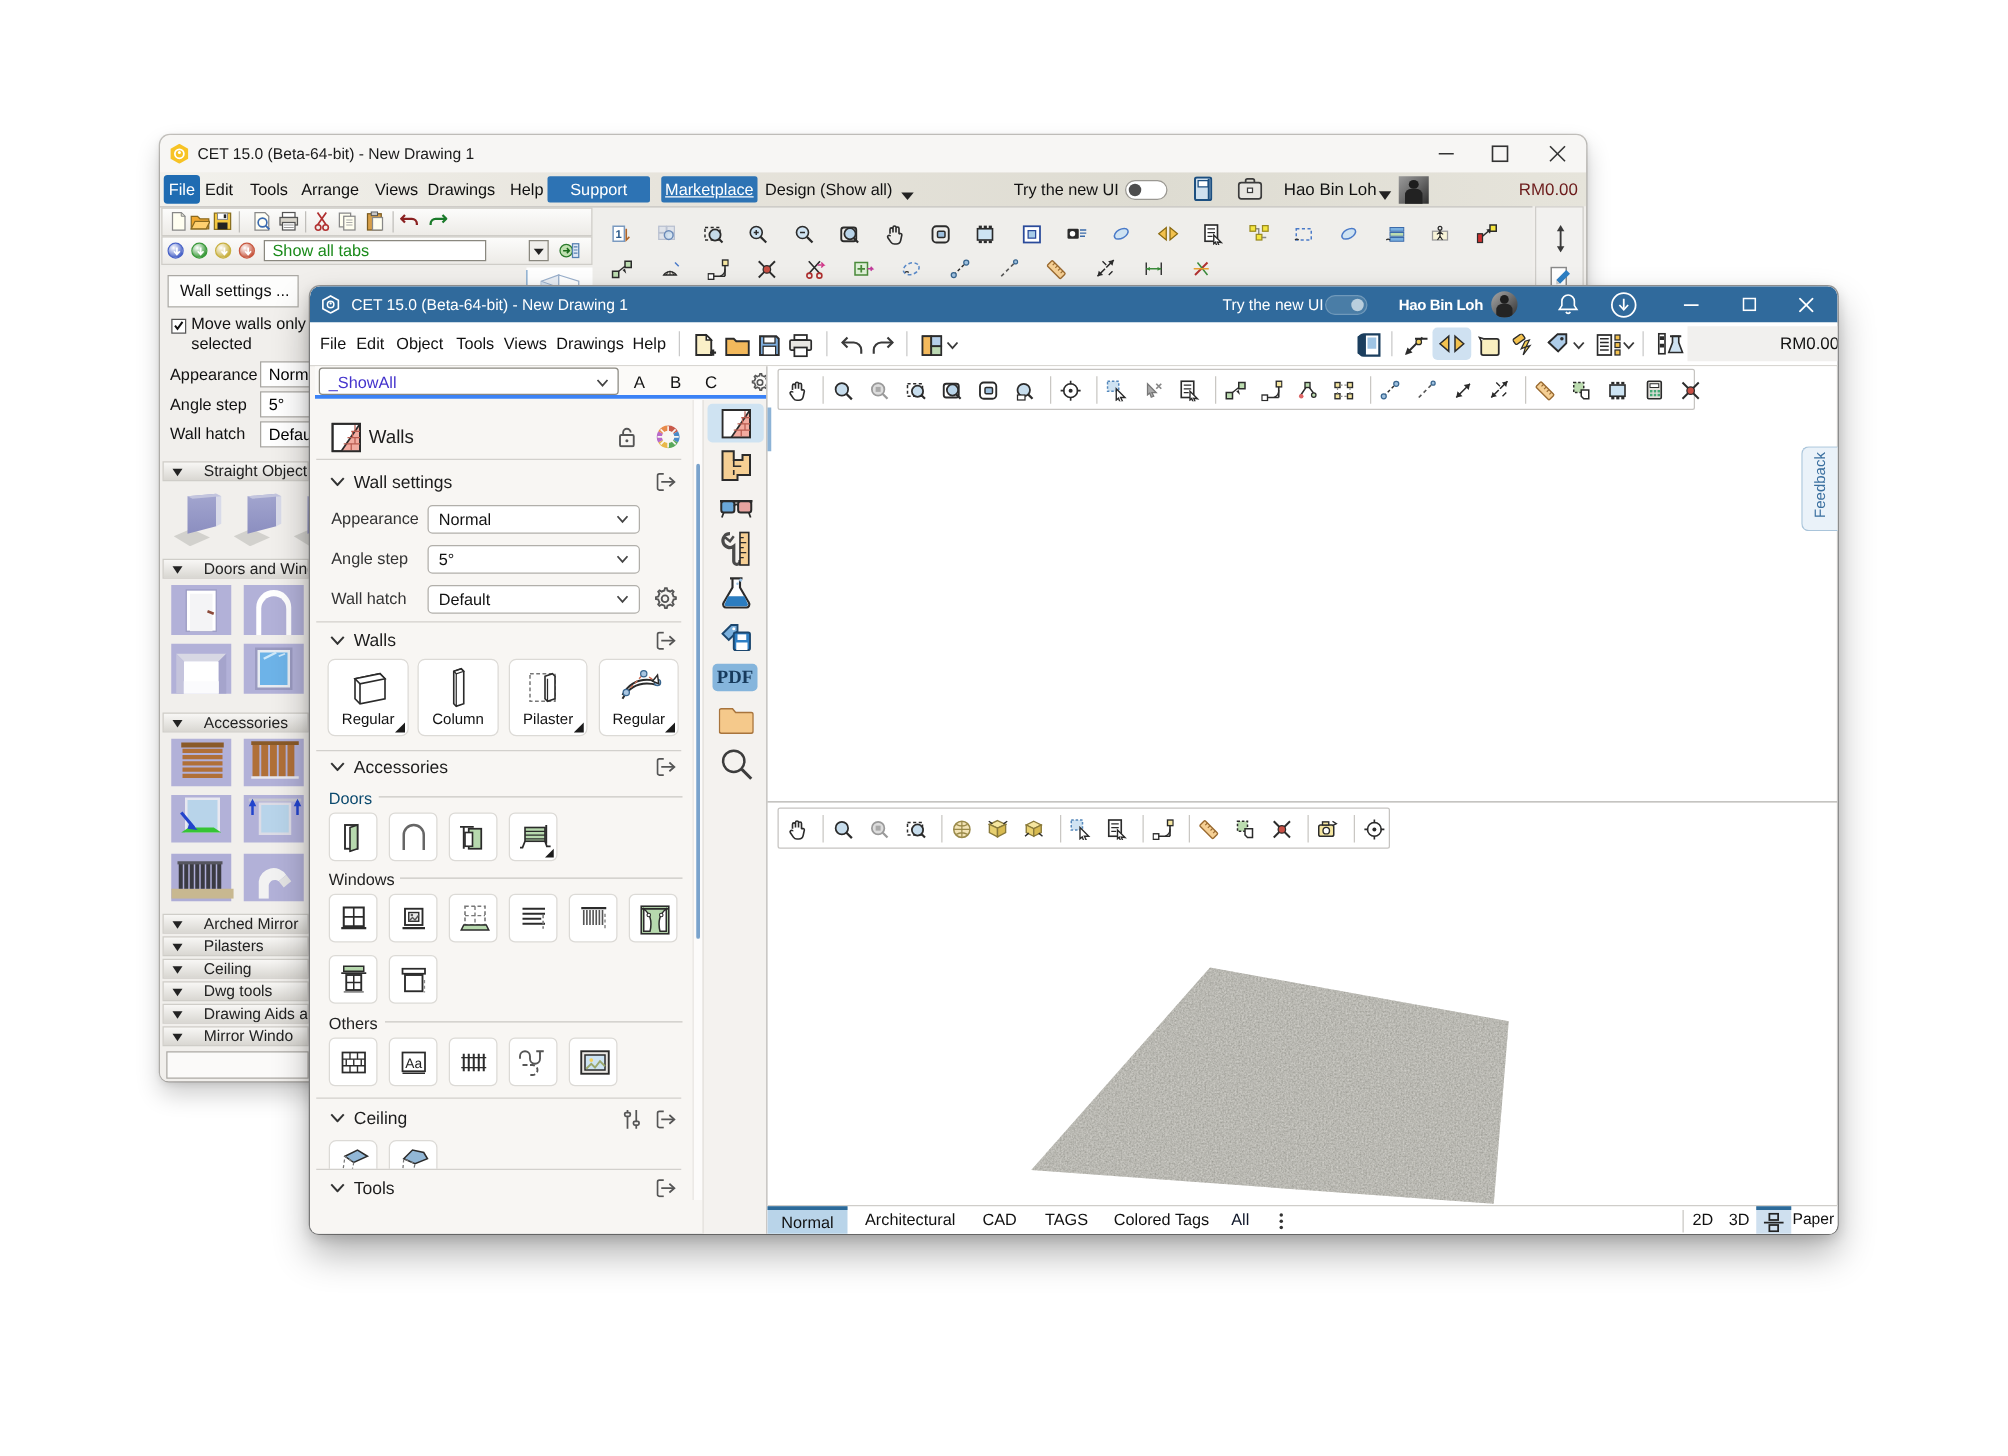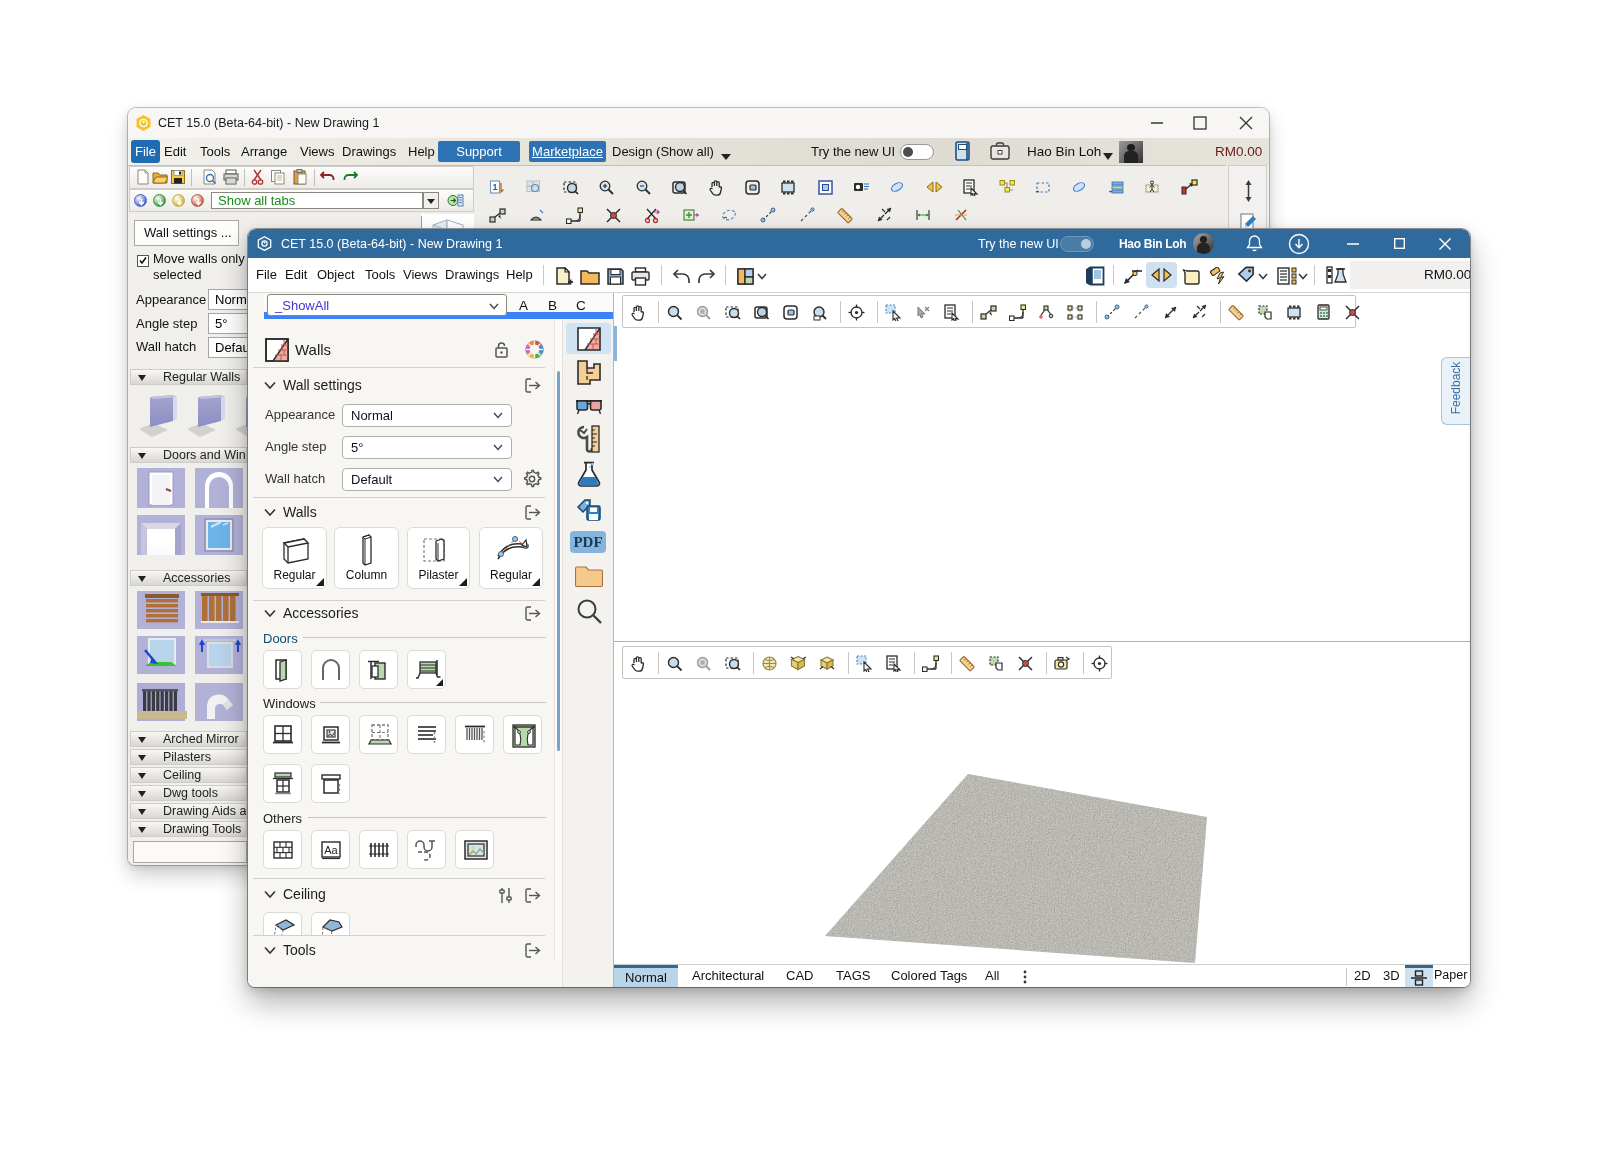--- a/index.html
+++ b/index.html
@@ -32,22 +32,22 @@
 .sechead .tri{position:absolute;left:7px;top:5px;width:0;height:0;
   border-left:4px solid transparent;border-right:4px solid transparent;border-top:6px solid #222;}
 .sechead .lbl{position:absolute;left:32px;top:0;}
 
 .f-title{position:absolute;left:0;top:0;width:100%;height:29px;background:#306a9c;
   border-radius:8px 8px 0 0;color:#fff;font-size:13px;}
 .f-menu{position:absolute;left:0;top:29px;width:100%;height:34px;background:#fff;}
 .f-menu-item{position:absolute;top:5px;height:24px;line-height:24px;font-size:13px;color:#111;}
 .vsep{position:absolute;top:7px;width:1px;height:20px;background:#c9c9c9;}
 .f-main{position:absolute;left:0;top:63px;width:1222px;height:695px;background:#f8f6f3;border-top:1px solid #d8d6d2;}
-.f-toprow{position:absolute;left:16px;top:0;width:365px;height:26px;background:#fbfaf8;
-  border-bottom:7px solid #3b82f6;}
+.f-toprow{position:absolute;left:4px;top:0;width:365px;height:26px;background:#fbfaf8;
+  border-bottom:3px solid #3b82f6;}
 .f-panel{position:absolute;left:0;top:27px;width:306px;height:640px;background:#f8f6f3;overflow:hidden;}
 .f-rail{position:absolute;left:314px;top:27px;width:51px;height:668px;background:#f4f2ef;
   border-left:1px solid #e2e0dc;}
 .railitem{position:absolute;left:3px;width:45px;height:32px;border-radius:4px;
   display:flex;align-items:center;justify-content:center;}
 .f-canvas{position:absolute;left:365px;top:0;width:856px;height:695px;background:#fff;
   border-left:1px solid #b9b7b3;}
 .toolbar{position:absolute;background:#fff;border:1px solid #c6c4c1;border-radius:2px;
   display:flex;align-items:center;}
 .combo{position:absolute;background:#fff;border:1px solid #b1afaa;border-radius:4px;
@@ -178,21 +178,21 @@
         </svg></div>
       <div class="abs" style="left: 25px; top: 28px; width: 13px; height: 13px; border-radius: 50%; background: radial-gradient(circle at 35% 30%, rgb(255, 255, 255) 0%, rgb(58, 154, 58) 75%); border: 1px solid rgb(58, 154, 58);"><svg width="13" height="13" viewBox="0 0 13 13">
           <path d="M6.5 3 v5 M4.2 6 l2.3 2.6 L8.8 6" fill="none" stroke="#fff" stroke-width="1.4"></path>
         </svg></div>
       <div class="abs" style="left: 44px; top: 28px; width: 13px; height: 13px; border-radius: 50%; background: radial-gradient(circle at 35% 30%, rgb(255, 255, 255) 0%, rgb(200, 176, 64) 75%); border: 1px solid rgb(200, 176, 64);"><svg width="13" height="13" viewBox="0 0 13 13">
           <path d="M6.5 3 v5 M4.2 6 l2.3 2.6 L8.8 6" fill="none" stroke="#fff" stroke-width="1.4"></path>
         </svg></div>
       <div class="abs" style="left: 63px; top: 28px; width: 13px; height: 13px; border-radius: 50%; background: radial-gradient(circle at 35% 30%, rgb(255, 255, 255) 0%, rgb(200, 88, 64) 75%); border: 1px solid rgb(200, 88, 64);"><svg width="13" height="13" viewBox="0 0 13 13">
           <path d="M6.5 3 v5 M4.2 6 l2.3 2.6 L8.8 6" fill="none" stroke="#fff" stroke-width="1.4"></path>
         </svg></div>
-      <div class="abs" style="left: 83px; top: 26px; width: 212px; height: 17px; background: rgb(255, 255, 255); border: 1px solid rgb(138, 136, 127); font-size: 13px; color: rgb(26, 138, 26); line-height: 16px; padding-left: 6px;">Show all tabs</div>
+      <div class="abs" style="left: 83px; top: 26px; width: 178px; height: 17px; background: rgb(255, 255, 255); border: 1px solid rgb(138, 136, 127); font-size: 13px; color: rgb(26, 138, 26); line-height: 16px; padding-left: 6px;">Show all tabs</div>
       <div class="abs" style="left: 295px; top: 26px; width: 16px; height: 17px; background: rgb(240, 239, 236); border: 1px solid rgb(138, 136, 127);"><svg width="14" height="15">
           <polygon points="3,6 11,6 7,11" fill="#222"></polygon>
         </svg></div>
       <div class="abs" style="left: 319px; top: 26px; width: 17px; height: 17px;"><svg width="17" height="17" viewBox="0 0 17 17">
           <circle cx="6" cy="8.5" r="5" fill="#bfe0b0" stroke="#2a7a2a" stroke-width="1"></circle>
           <path d="M3.5 8.5 h5 M6.5 6.5 l2 2 l-2 2" stroke="#1a6a1a" stroke-width="1.2" fill="none"></path>
           <rect x="11" y="3" width="5" height="11" fill="#dfe8f5" stroke="#5580b0" stroke-width="1"></rect>
           <g stroke="#5580b0" stroke-width="0.9">
             <path d="M12 5.5 h3 M12 8 h3 M12 10.5 h3"></path>
           </g>
@@ -414,21 +414,21 @@
     <div class="abs" style="left:25px;top:37px;font-size:13px;color:#111;">Move walls only</div>
     <div class="abs" style="left:25px;top:53px;font-size:13px;color:#111;">selected</div>
     <div class="abs" style="left:8px;top:78px;font-size:13px;color:#111;">Appearance</div>
     <div class="abs" style="left:80px;top:75px;width:130px;height:21px;background:#fff;border:1px solid #a8a6a1;font-size:13px;line-height:19px;padding-left:6px;">Normal</div>
     <div class="abs" style="left:8px;top:102px;font-size:13px;color:#111;">Angle step</div>
     <div class="abs" style="left:80px;top:99px;width:130px;height:21px;background:#fff;border:1px solid #a8a6a1;font-size:13px;line-height:19px;padding-left:6px;">5°</div>
     <div class="abs" style="left:8px;top:125px;font-size:13px;color:#111;">Wall hatch</div>
     <div class="abs" style="left:80px;top:123px;width:130px;height:21px;background:#fff;border:1px solid #a8a6a1;font-size:13px;line-height:19px;padding-left:6px;">Default</div>
     <div class="sechead" style="top:155px;">
         <span class="tri"></span>
-        <span class="lbl">Regular Walls</span>
+        <span class="lbl">Straight Object</span>
       </div>
     <div class="abs" style="left:8px;top:177px;width:230px;height:48px;" id="wallthumbs">
         <div class="abs" style="left: 0px; top: 0px; width: 44px; height: 46px;"><svg width="44" height="46" viewBox="0 0 44 46">
             <defs>
               <linearGradient id="wg0" x1="0" y1="0" x2="0" y2="1">
                 <stop offset="0" stop-color="#a3a6cf"></stop>
                 <stop offset="1" stop-color="#8b8ec0"></stop>
               </linearGradient>
             </defs>
             <polygon points="3,38 17,32 32,39 16,46" fill="#d2d1cd"></polygon>
@@ -563,21 +563,21 @@
     <div class="sechead" style="top:571px;">
         <span class="tri"></span>
         <span class="lbl">Dwg tools</span>
       </div>
     <div class="sechead" style="top:589px;">
         <span class="tri"></span>
         <span class="lbl">Drawing Aids ar</span>
       </div>
     <div class="sechead" style="top:607px;">
         <span class="tri"></span>
-        <span class="lbl">Drawing Tools</span>
+        <span class="lbl">Mirror Windo</span>
       </div>
     <div class="abs" style="left:5px;top:627px;width:114px;height:22px;background:#fbfaf9;border:1px solid #aaa8a3;"></div>
   </div>
 </div>
 <div id="frontwin">
   <div class="f-title">
     <svg class="abs" style="left:9px;top:7px" width="15" height="15" viewBox="0 0 15 15">
       <polygon points="7.5,0.8 13.7,4.2 13.7,11 7.5,14.4 1.3,11 1.3,4.2" fill="none" stroke="#fff" stroke-width="1.3"></polygon>
       <circle cx="7.5" cy="7.5" r="2.6" fill="none" stroke="#fff" stroke-width="1.2"></circle>
       <circle cx="7.5" cy="6.7" r="0.9" fill="#fff"></circle>

